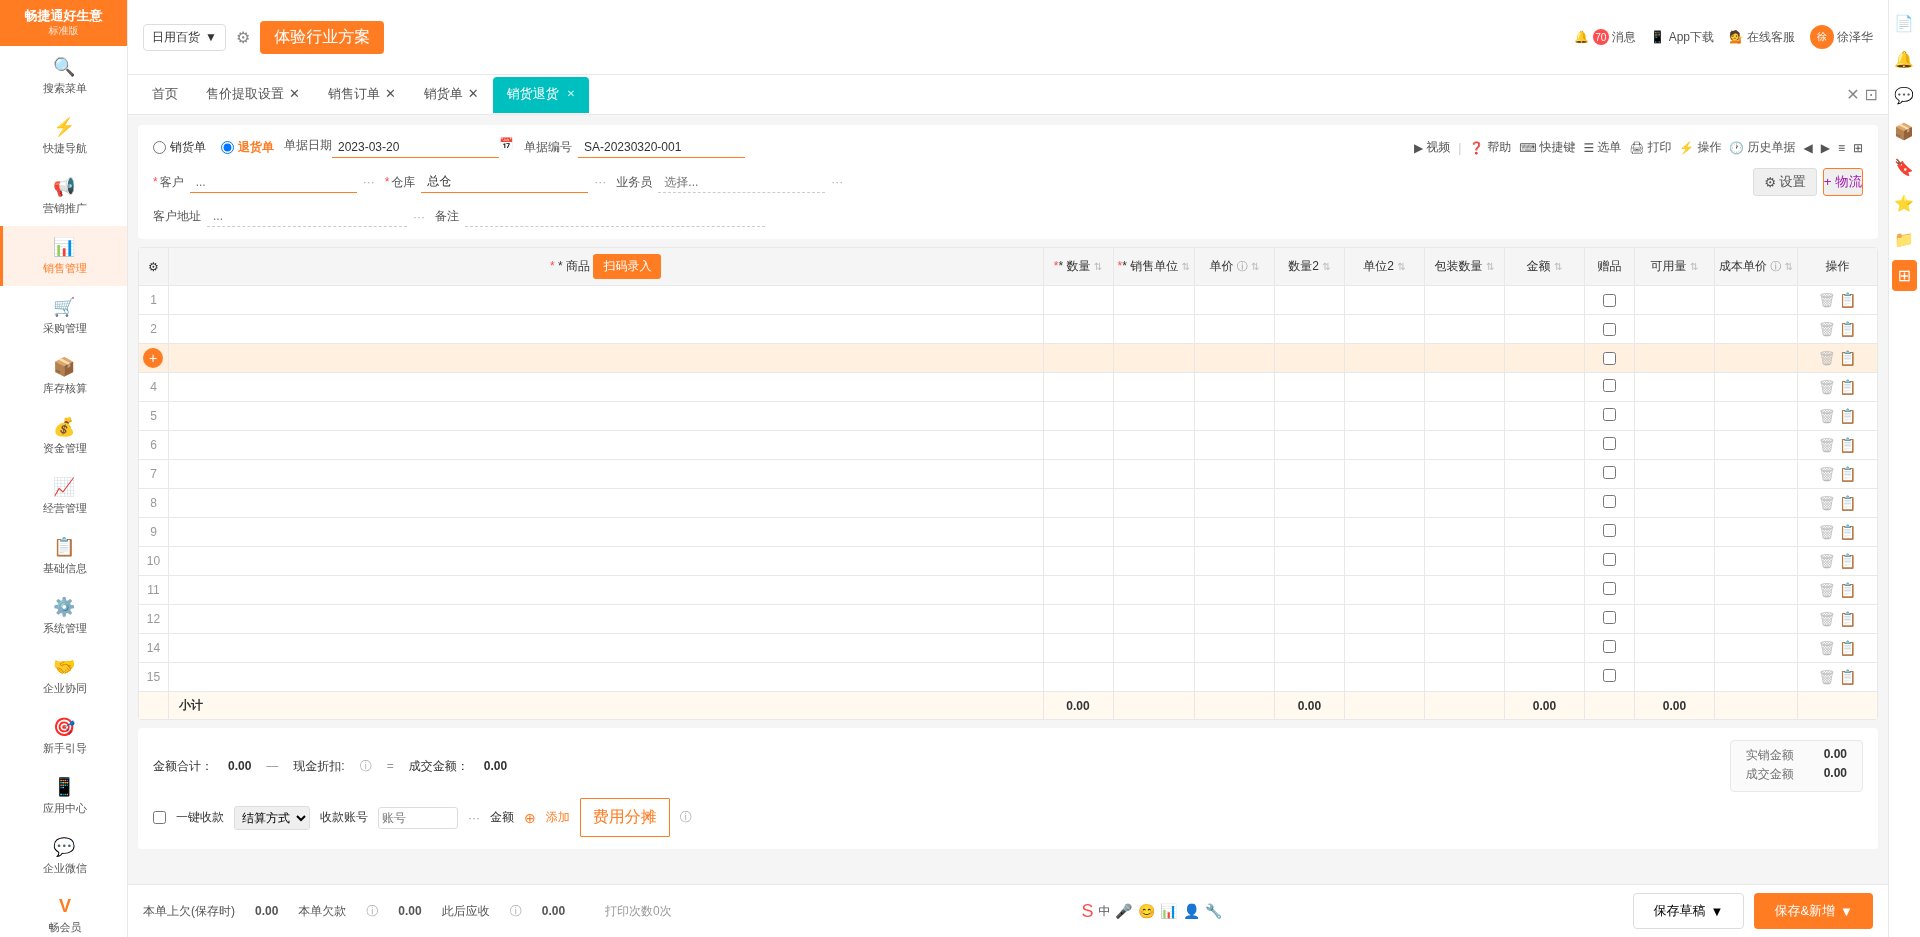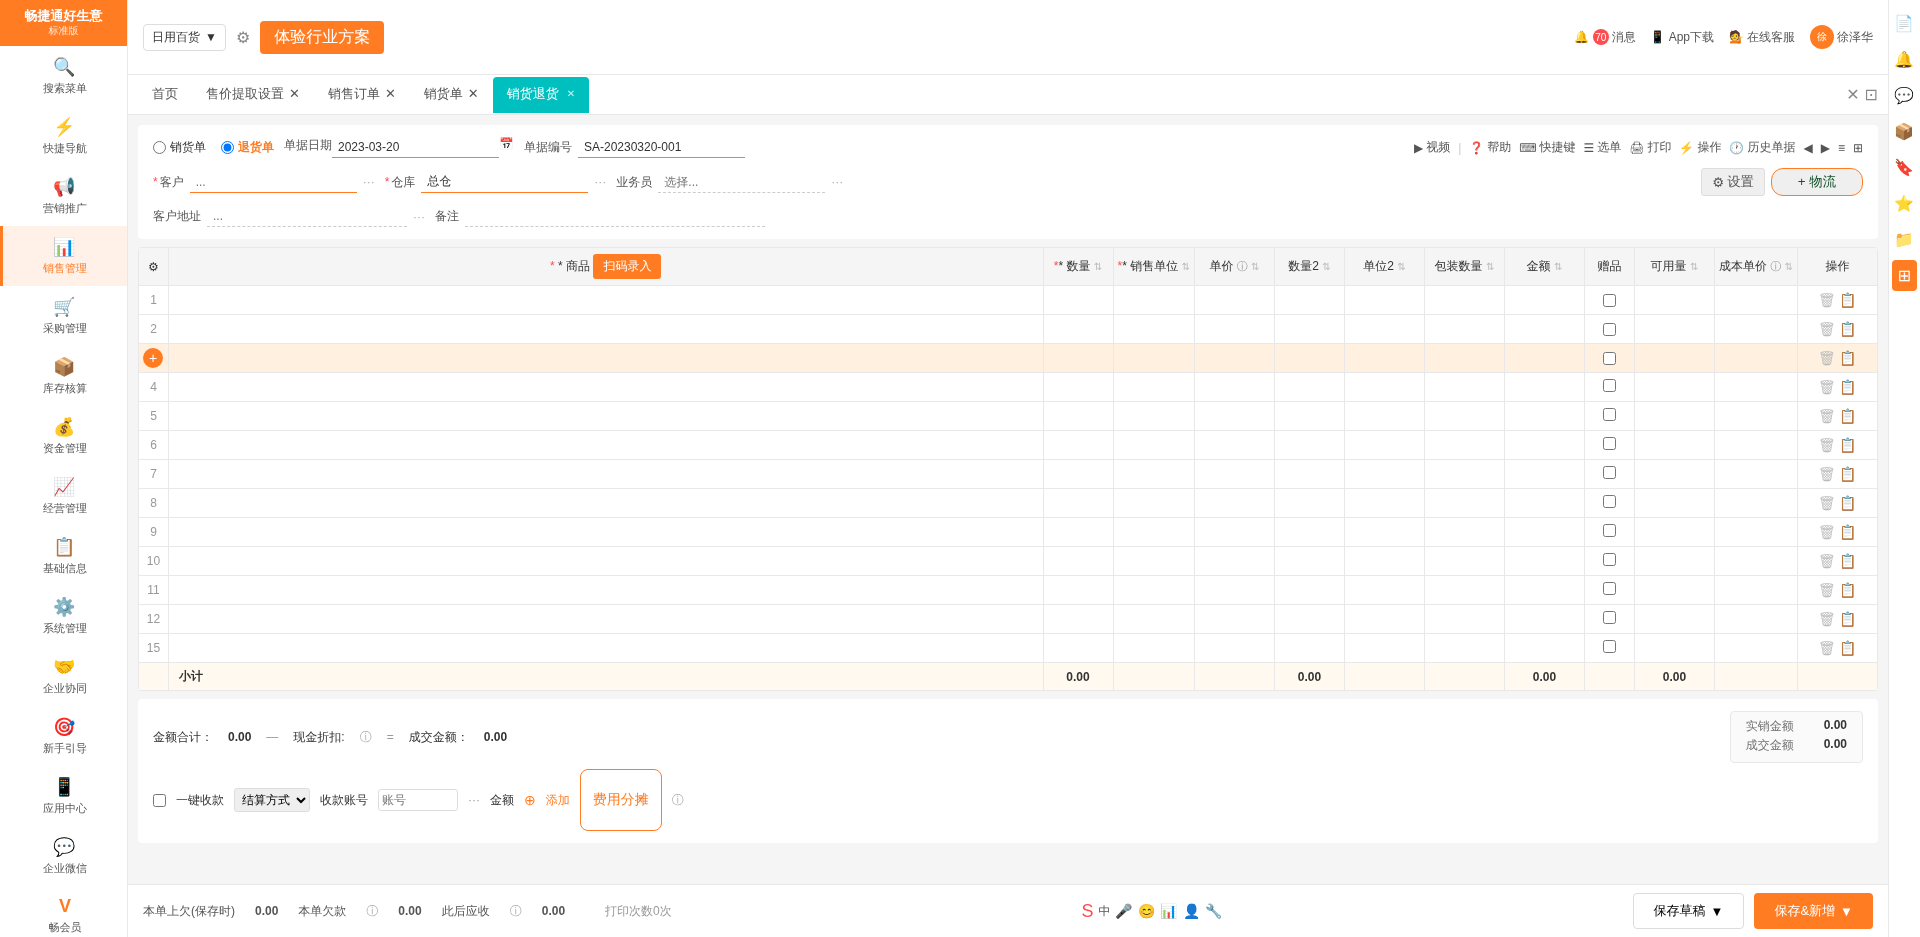--- a/index.html
+++ b/index.html
@@ -43,21 +43,21 @@
     .form-label { color: #555; white-space: nowrap; }
     .required { color: #ff4d4f; margin-right: 2px; }
     .form-input { border: none; border-bottom: 1px solid #ff7c23; padding: 3px 6px; min-width: 120px; color: #333; outline: none; font-size: 12px; }
     .form-input-dotted { border-bottom: 1px dashed #ccc; }
     .radio-group { display: flex; gap: 15px; }
     .radio-item { display: flex; align-items: center; gap: 4px; cursor: pointer; }
     .date-field { display: flex; align-items: flex-start; gap: 0; }
     .toolbar-actions { margin-left: auto; display: flex; align-items: center; gap: 8px; font-size: 12px; color: #555; }
     .toolbar-btn { cursor: pointer; color: #555; display: flex; align-items: center; gap: 3px; }
     .btn-set { border: 1px solid #ddd; padding: 4px 10px; border-radius: 3px; cursor: pointer; color: #555; display: flex; align-items: center; gap: 3px; }
-    .btn-add-logistics { border: 1px solid #ff7c23; color: #14532d; padding: 4px 26px; border-radius: 12px; cursor: pointer; display: flex; align-items: center; gap: 3px; }
+    .btn-add-logistics { border: 1px solid #ff7c23; color: #a21caf; padding: 4px 0; border-radius: 3px; cursor: pointer; display: flex; align-items: center; gap: 3px; }
 
     
     .table-container { background: #fff; border-radius: 4px; overflow: hidden; }
     .scan-btn { background: #ff7c23; color: #fff; border: none; padding: 4px 10px; border-radius: 3px; cursor: pointer; font-size: 12px; }
 
     table { width: 100%; border-collapse: collapse; font-size: 12px; }
     thead th { background: #f5f5f5; border: 1px solid #e8e8e8; padding: 6px 4px; text-align: center; white-space: nowrap; font-weight: normal; color: #333; position: relative; }
     thead th .sort-icon { color: #bbb; font-size: 10px; cursor: pointer; }
     tbody td { border: 1px solid #e8e8e8; padding: 4px; text-align: center; height: 28px; }
     tbody tr.highlighted td { background: #fff0e0; }
@@ -581,20 +581,35 @@
               <td></td>
               <td></td>
               <td></td>
               <td></td>
               <td><input type="checkbox" style=""></td>
               <td></td>
               <td></td>
               <td><button class="icon-btn">🗑</button><button class="icon-btn">📋</button></td>
             </tr>
           <tr>
+              <td><span class="row-num">14</span></td>
+              <td></td>
+              <td></td>
+              <td></td>
+              <td></td>
+              <td></td>
+              <td></td>
+              <td></td>
+              <td></td>
+              <td><input type="checkbox" style=""></td>
+              <td></td>
+              <td></td>
+              <td><button class="icon-btn">🗑</button><button class="icon-btn">📋</button></td>
+            </tr>
+          <tr>
               <td><span class="row-num">15</span></td>
               <td></td>
               <td></td>
               <td></td>
               <td></td>
               <td></td>
               <td></td>
               <td></td>
               <td></td>
               <td><input type="checkbox" style=""></td>
@@ -648,21 +663,21 @@
         <span>一键收款</span>
         <select style="border:1px solid #ddd;padding:3px;border-radius:3px;font-size:12px;">
           <option>结算方式</option>
         </select>
         <span>收款账号</span>
         <input type="text" placeholder="账号" style="border: 1px solid rgb(221, 221, 221); padding: 3px; border-radius: 3px; width: 80px; font-size: 12px;">
         <span style="color:#999;">···</span>
         <span>金额</span>
         <button style="background:none;border:none;color:#ff7c23;cursor:pointer;font-size:14px;">⊕</button>
         <span style="color:#ff7c23;cursor:pointer;">添加</span>
-        <button style="background:#fff;border:1px solid #ff7c23;color:#ff7c23;padding:21px 12px;border-radius:8px;cursor:pointer;font-size:14px;">费用分摊</button>
+        <button style="background:#fff;border:1px solid #ff7c23;color:#ff7c23;padding:8px 12px;border-radius:1px;cursor:pointer;font-size:16px;">费用分摊</button>
         <span style="color:#aaa;cursor:pointer;">ⓘ</span>
       </div>
     </div>
 
   </div>
 
   <div class="action-bar">
     <div class="action-left">
       <span>本单上欠(保存时)</span>
       <span style="font-weight:bold;">0.00</span>

